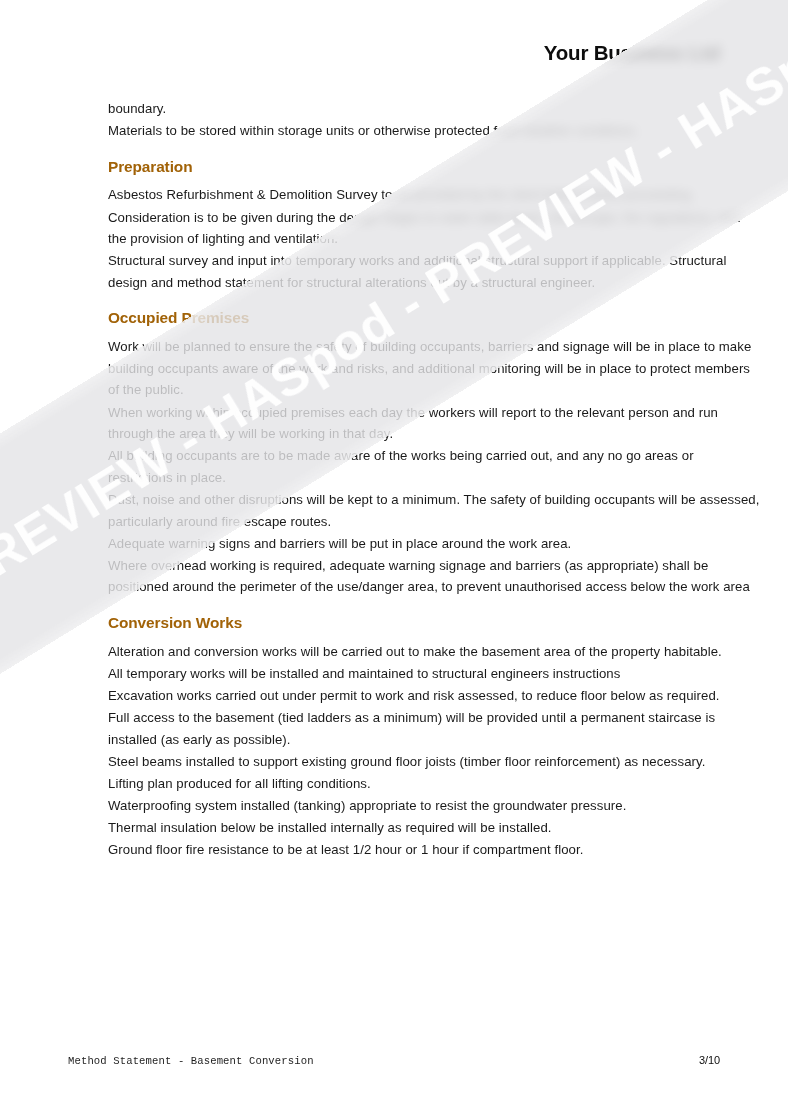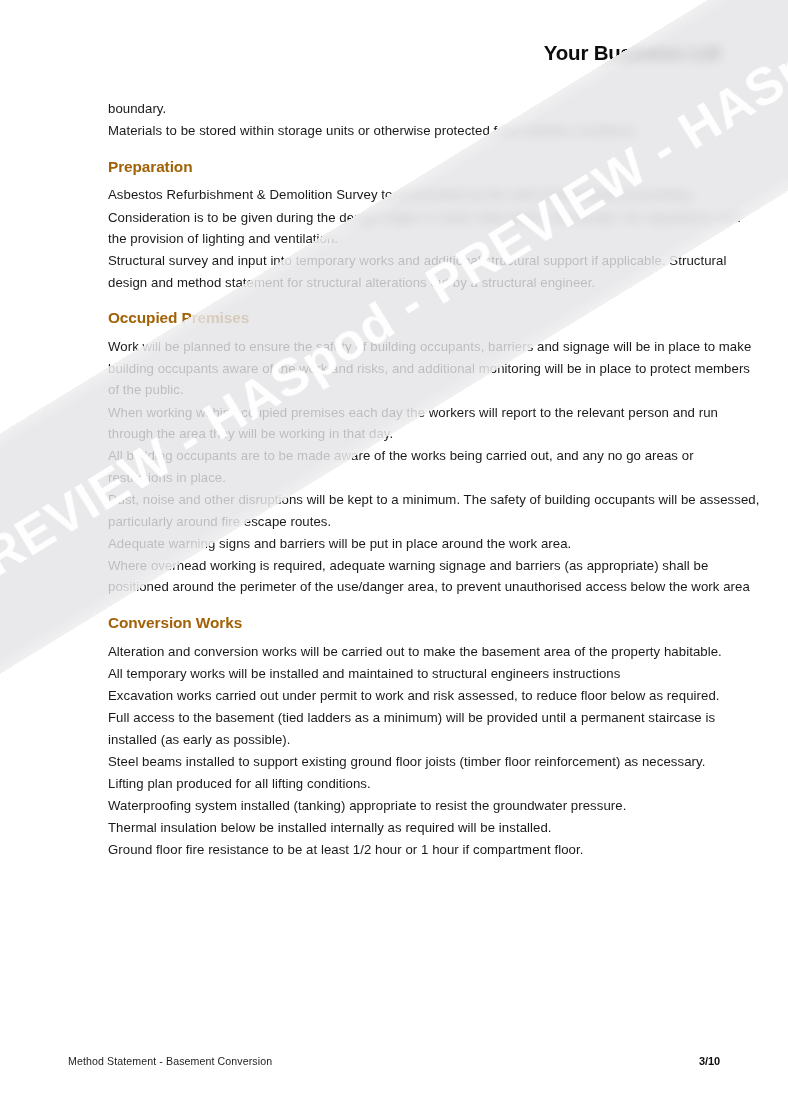--- a/index.html
+++ b/index.html
@@ -75,24 +75,25 @@
     left: 68px;
     right: 68px;
     display: flex;
     justify-content: space-between;
     align-items: baseline;
   }
   .footer-title {
     font-size: 10.6px;
     color: #1e1e1e;
     letter-spacing: 0.01em;
+    font-family: Liberation Mono, monospace;
   }
   .footer-page {
     font-size: 11px;
-    font-weight: 700;
+    font-weight: 400;
     color: #0d0d0d;
     letter-spacing: -0.1px;
     text-align: right;
   }
 
   
   .watermark-band {
     position: absolute;
     left: -330px;
     top: 200px;

